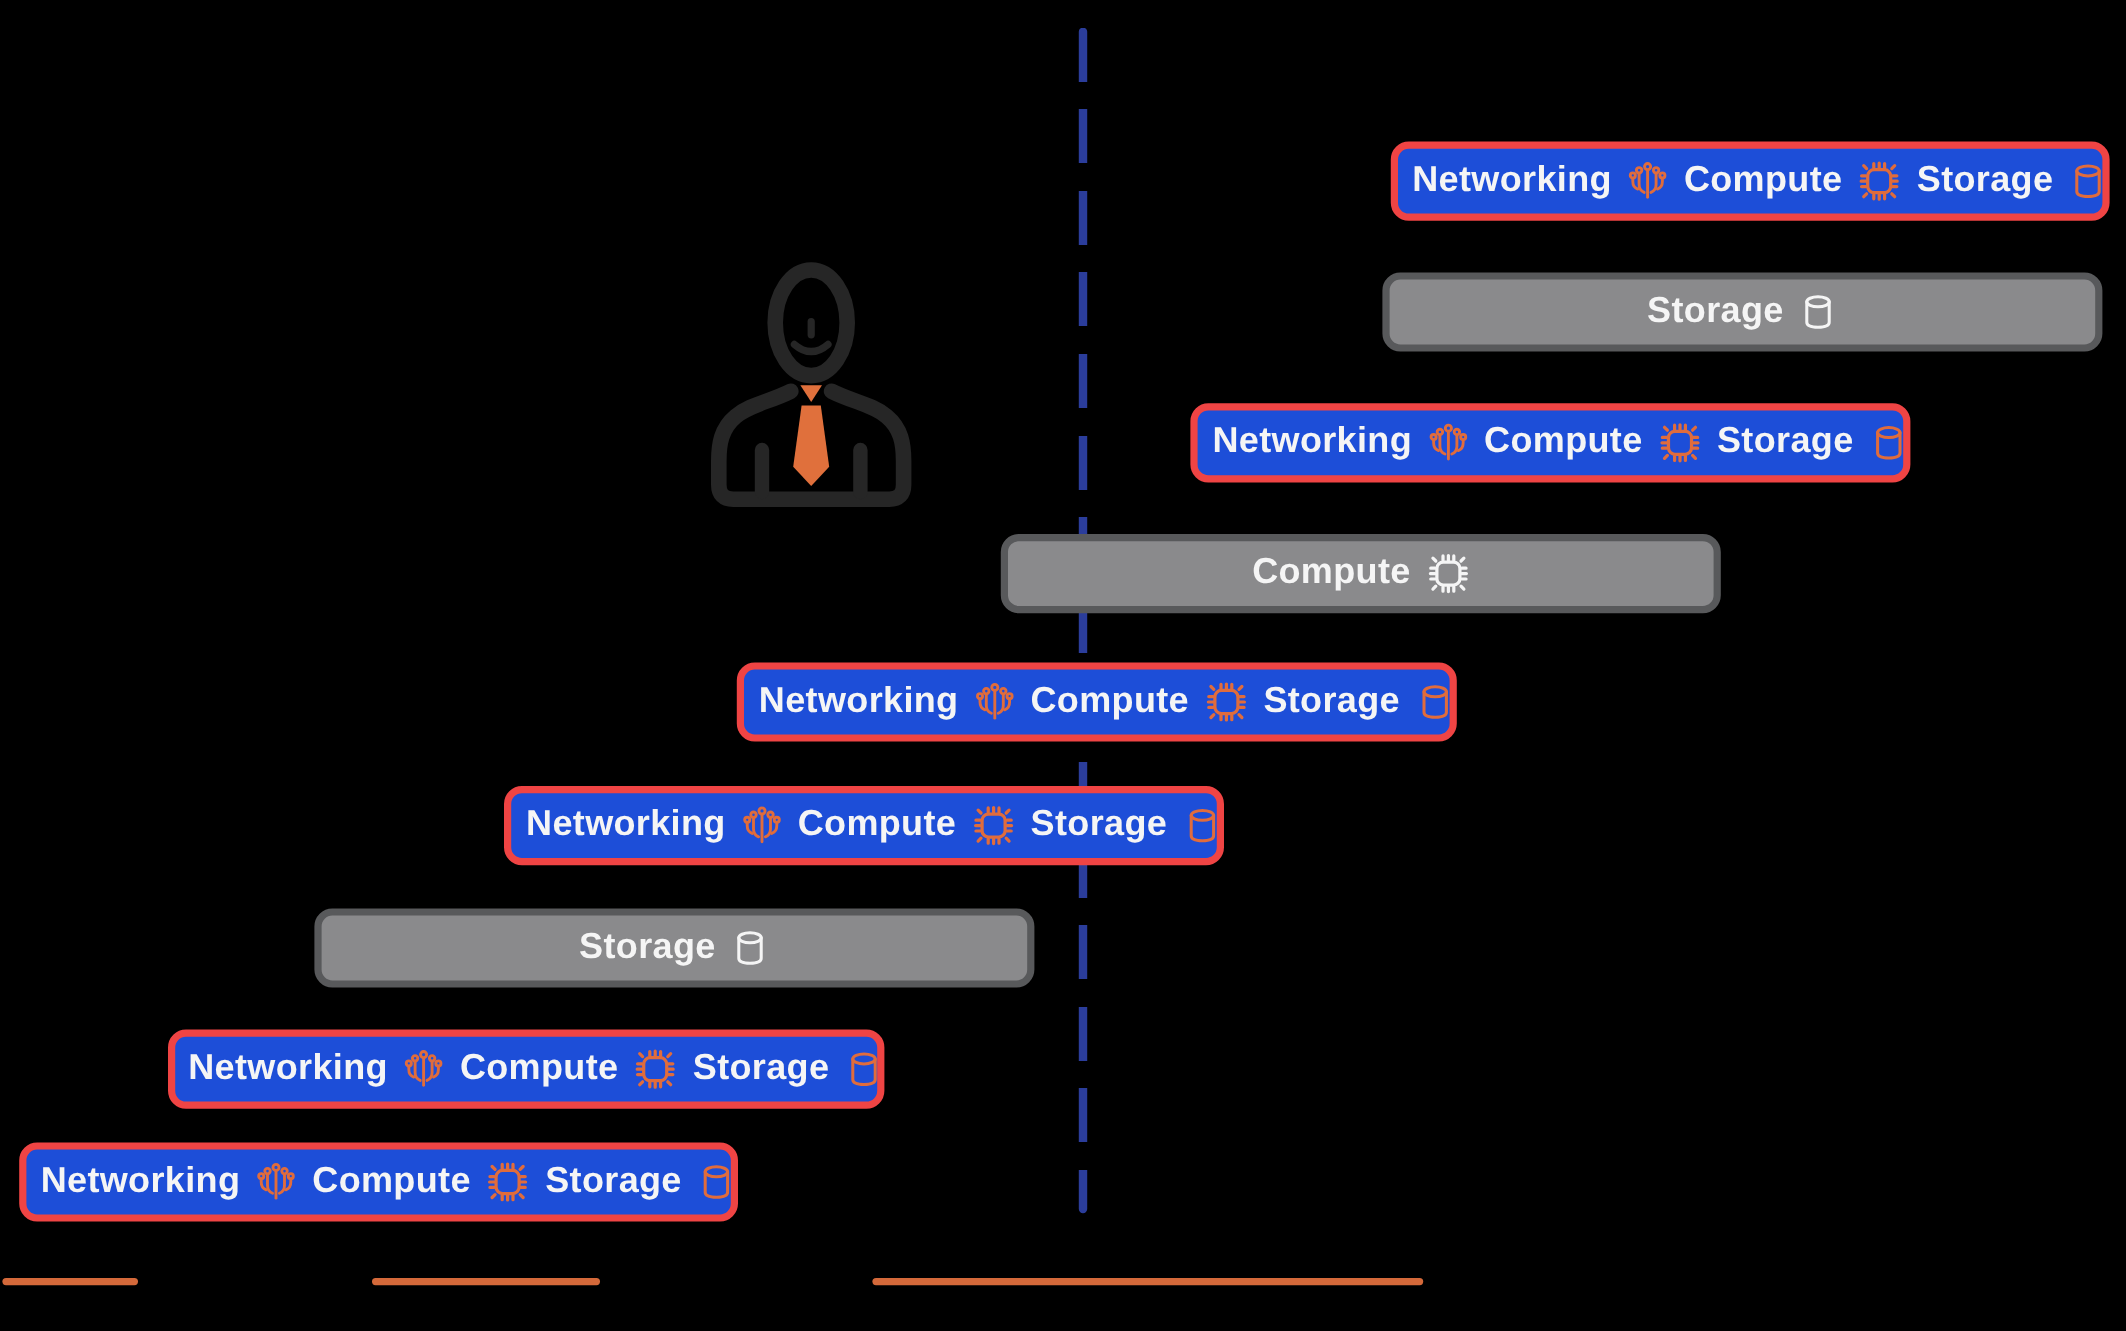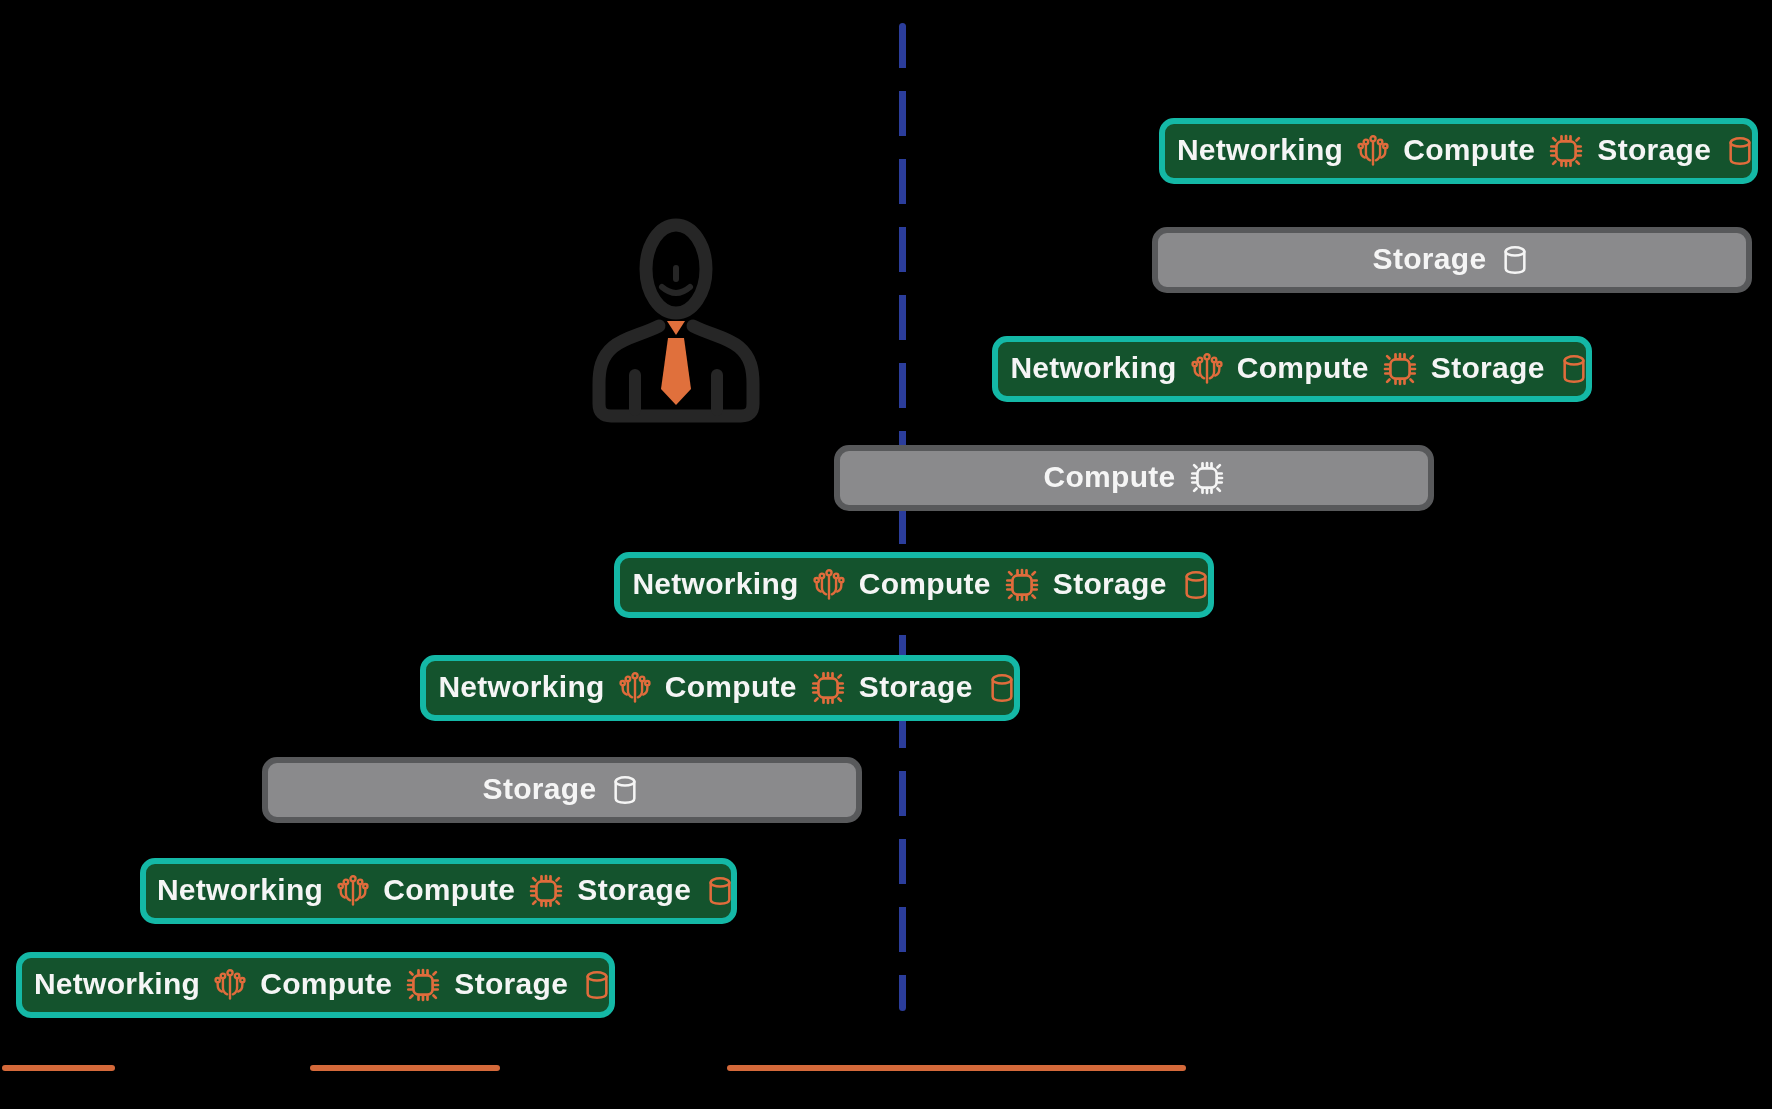--- a/index.html
+++ b/index.html
@@ -9,21 +9,21 @@
   }
   .divider{
     position:absolute;width:7px;border-radius:4px;
     background:repeating-linear-gradient(180deg,var(--blue) 0 45px,transparent 45px 68px);
   }
   .pill{
     position:absolute;height:66px;border-radius:15px;box-sizing:border-box;
     display:flex;align-items:center;justify-content:center;gap:13px;
     z-index:3;
   }
-  .pill.dark{background:#14532d;border:6px solid #14b8a6;color:#e06c3c;padding-left:16px;}
+  .pill.dark{background:#1d4ed8;border:6px solid #ef4444;color:#e06c3c;padding-left:16px;}
   .pill.light{background:#8a8a8c;border:6px solid #58595b;color:#f5f5f5;}
   .pill .lbl{
     color:#f5f5f5;font-weight:700;font-size:30px;letter-spacing:.3px;
     white-space:nowrap;line-height:1;transform:translateY(-1px);
   }
   .pill .ico{display:flex;align-items:center;}
   .pill .ico svg{display:block;}
   .underline{position:absolute;height:6px;border-radius:3px;background:#d4693a;z-index:1;}
   .person{position:absolute;z-index:2;}
 </style>

